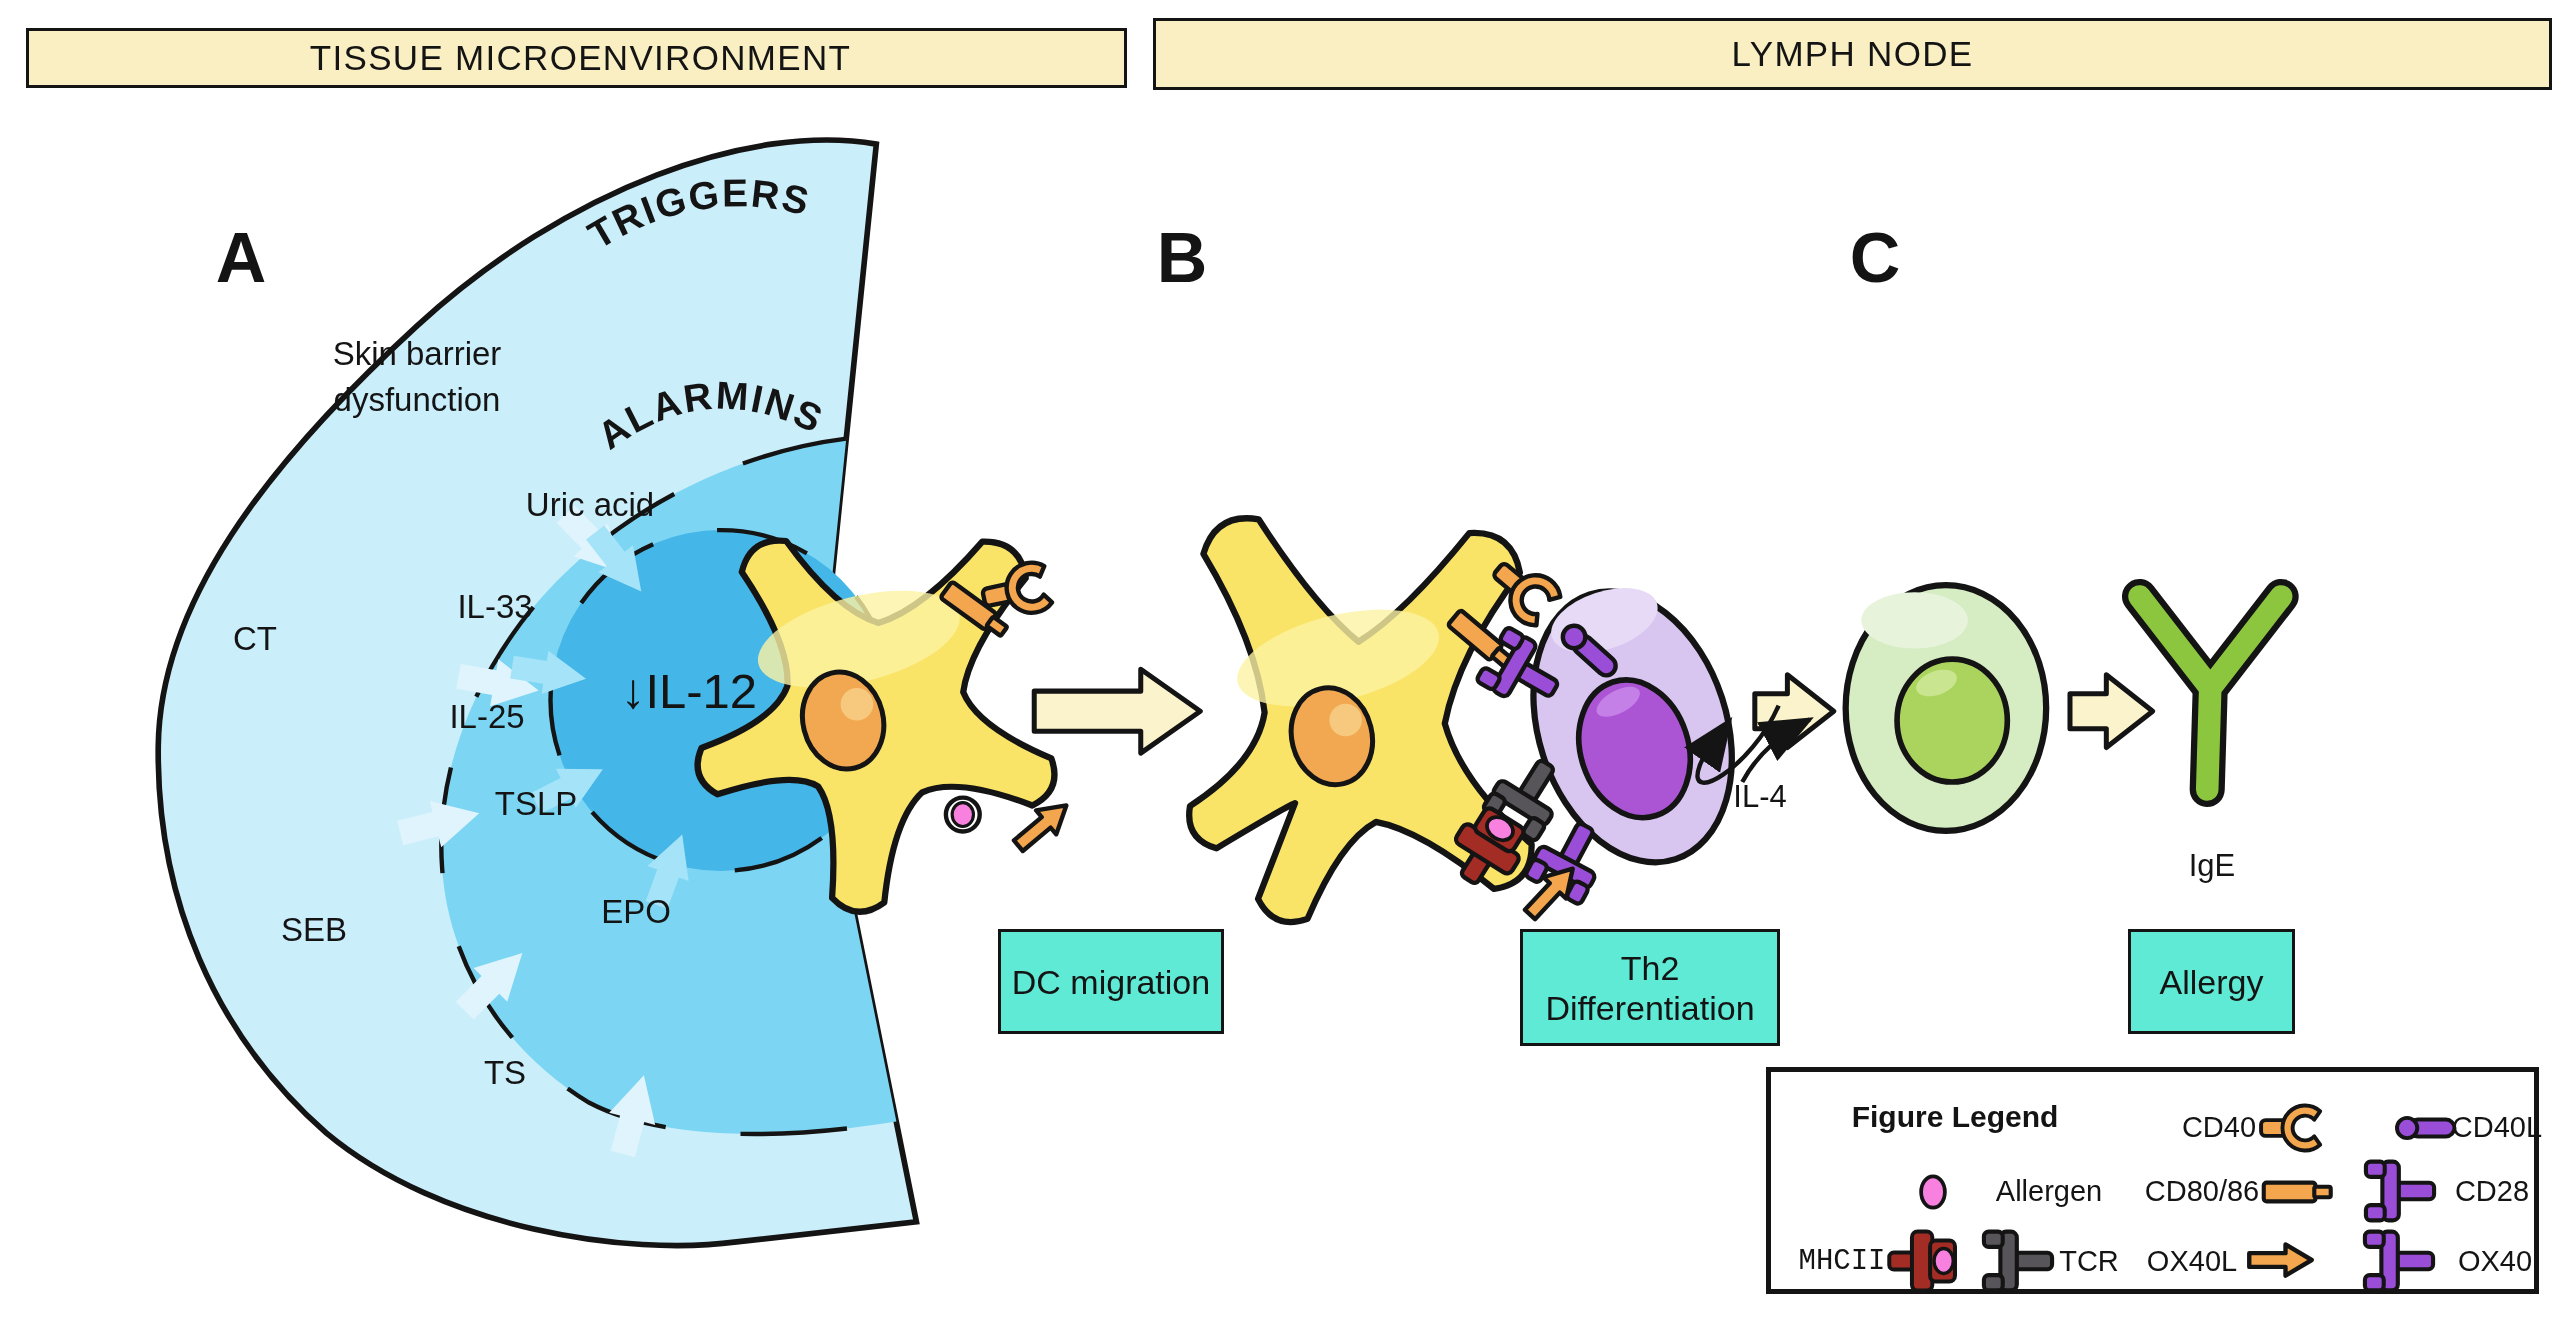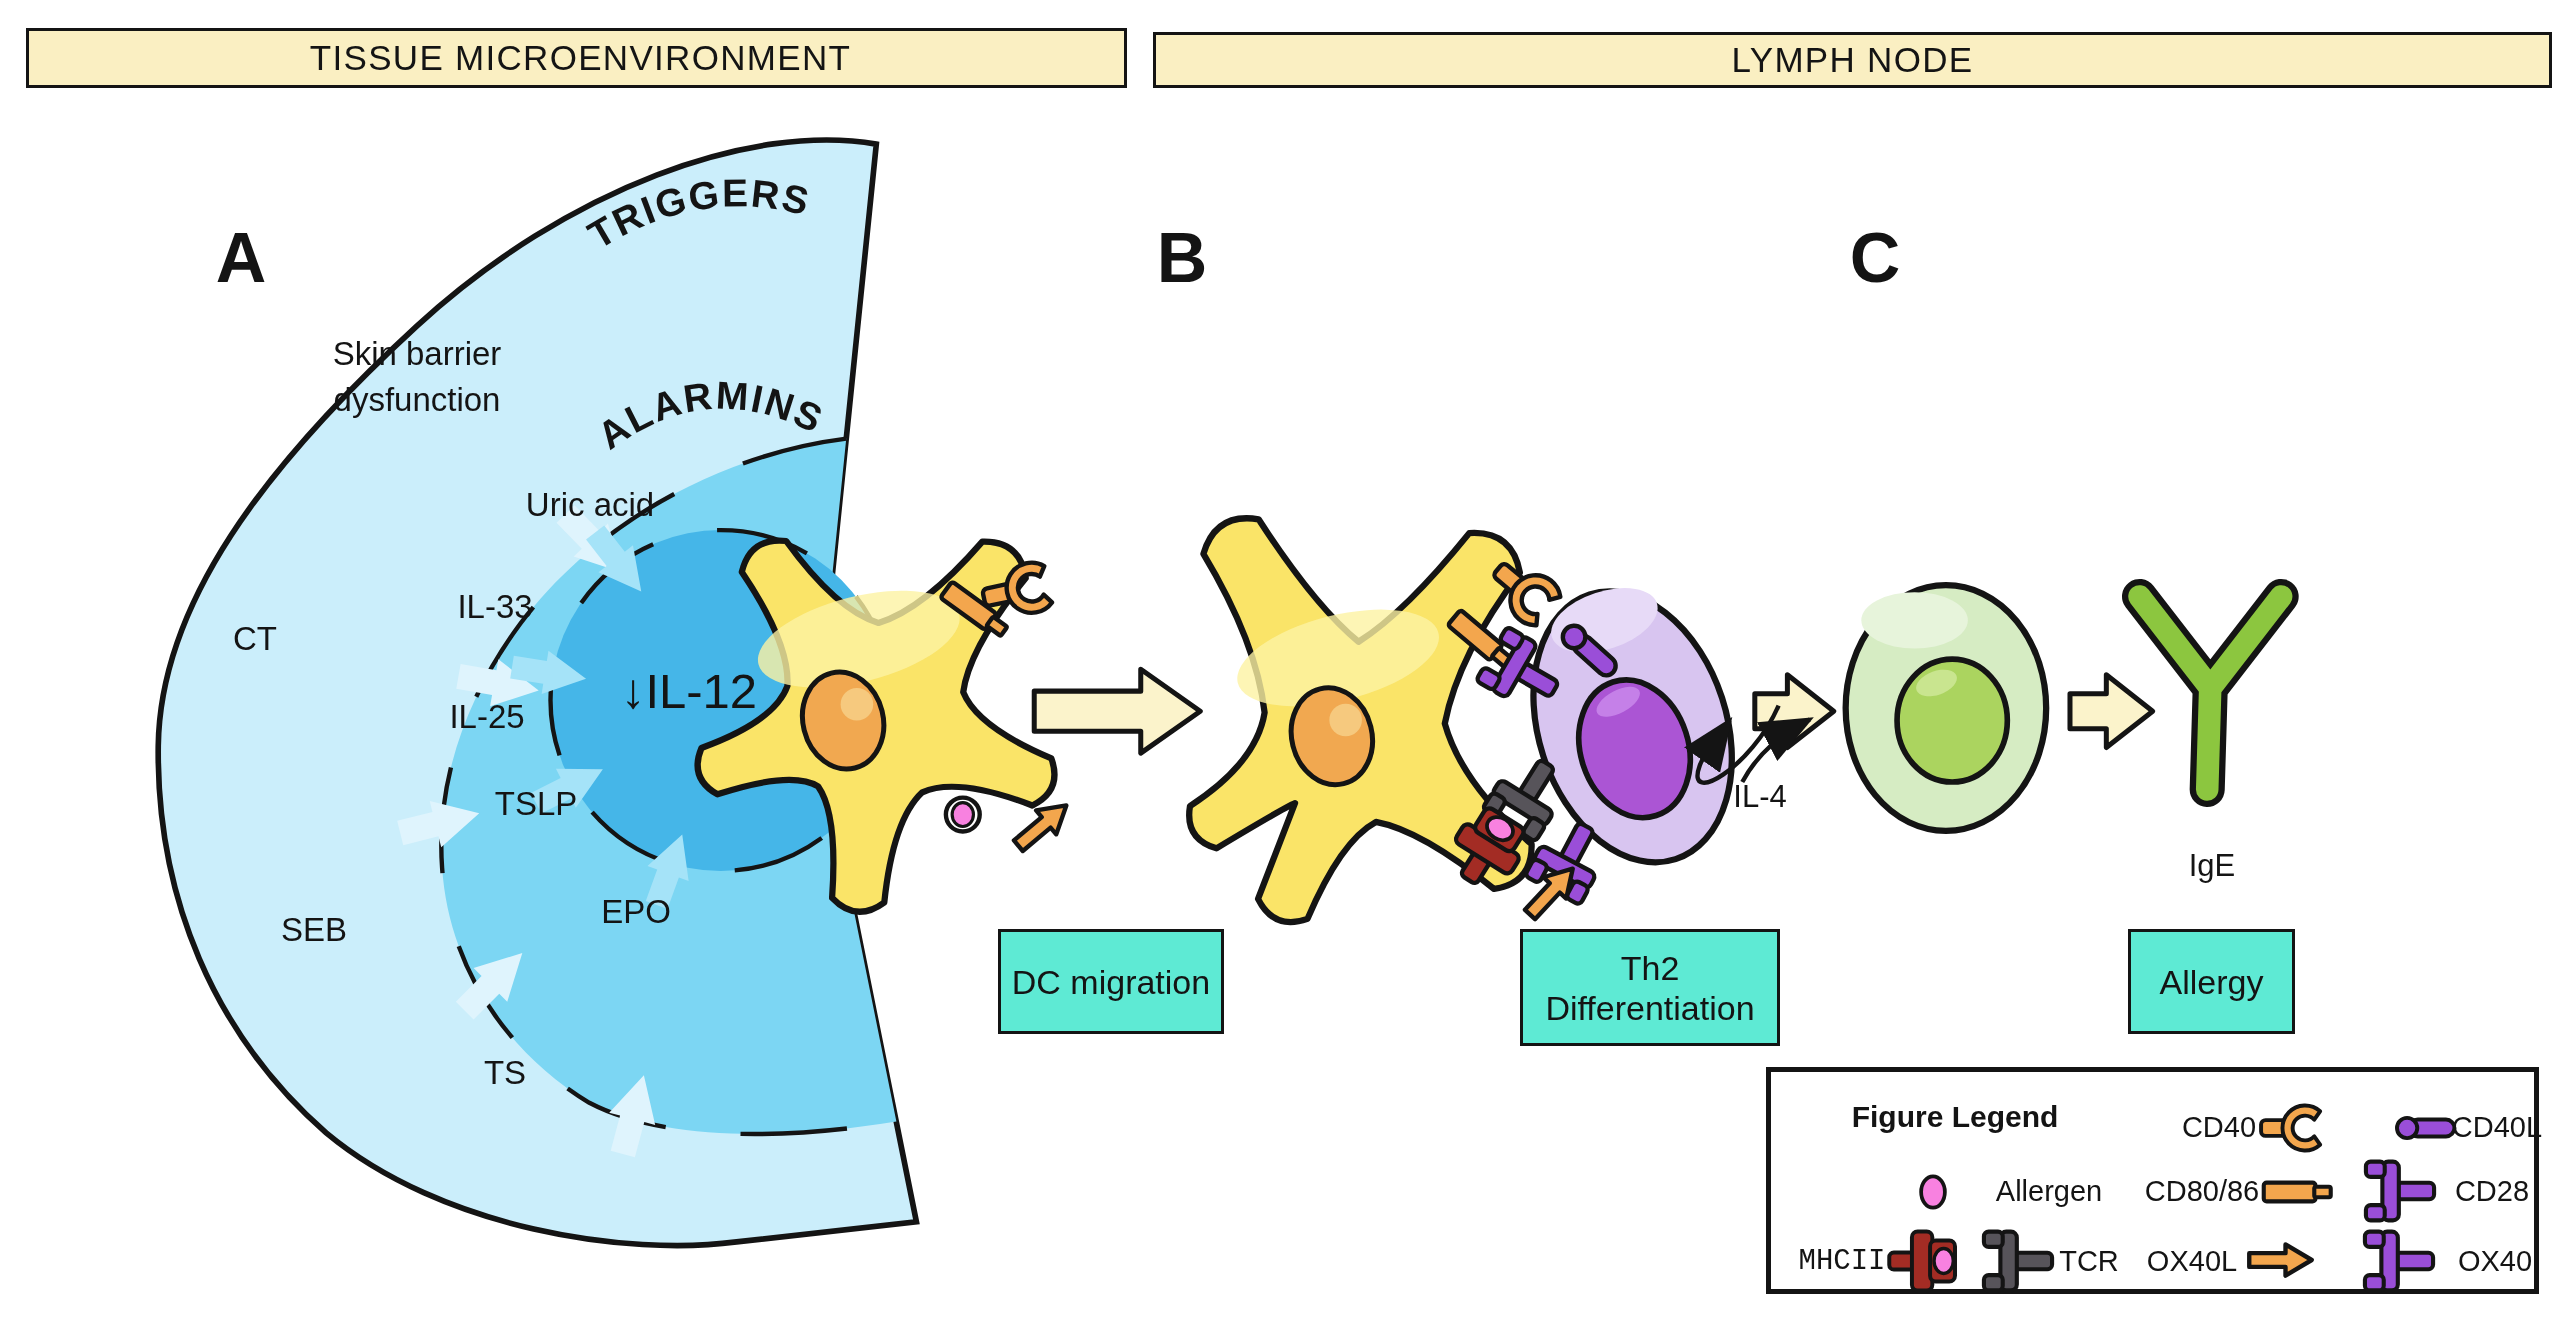--- a/index.html
+++ b/index.html
@@ -136,21 +136,21 @@
       </g>
       <g>
         <path d="M3414,952 L3527,1098 M3640,952 L3527,1098 M3527,1092 L3522,1260" fill="none" stroke="#141414" stroke-width="56" stroke-linecap="round"></path>
         <path d="M3414,952 L3527,1098 M3640,952 L3527,1098 M3527,1092 L3522,1260" fill="none" stroke="#8CC63F" stroke-width="36" stroke-linecap="round"></path>
       </g>
     </svg>
 
   <div class="ov hdr" style="left:26px;top:27.6px;width:1101px;height:60px;padding-left:8px;">
     <span>TISSUE MICROENVIRONMENT</span>
   </div>
-  <div class="ov hdr" style="left:1153px;top:32px;width:1399px;height:56px;">
+  <div class="ov hdr" style="left:1153px;top:18px;width:1399px;height:72px;">
     <span>LYMPH NODE</span>
   </div>
 
   <div class="ov plabel" style="left:241px;top:258px;">A</div>
   <div class="ov plabel" style="left:1182px;top:258px;">B</div>
   <div class="ov plabel" style="left:1875px;top:258px;">C</div>
 
   <div class="ov lbl" style="left:417px;top:354px;">Skin barrier</div>
   <div class="ov lbl" style="left:417px;top:400px;">dysfunction</div>
   <div class="ov lbl" style="left:590px;top:505px;">Uric acid</div>

